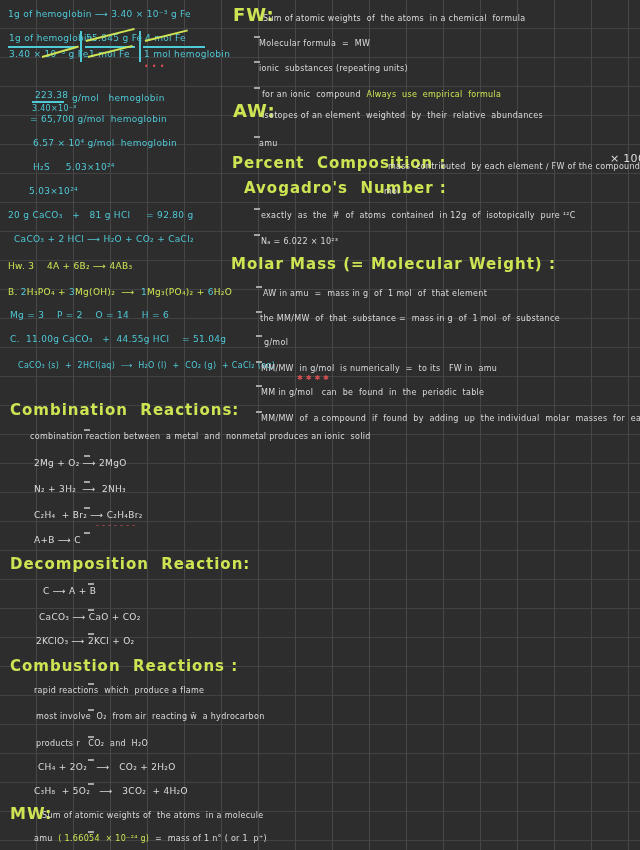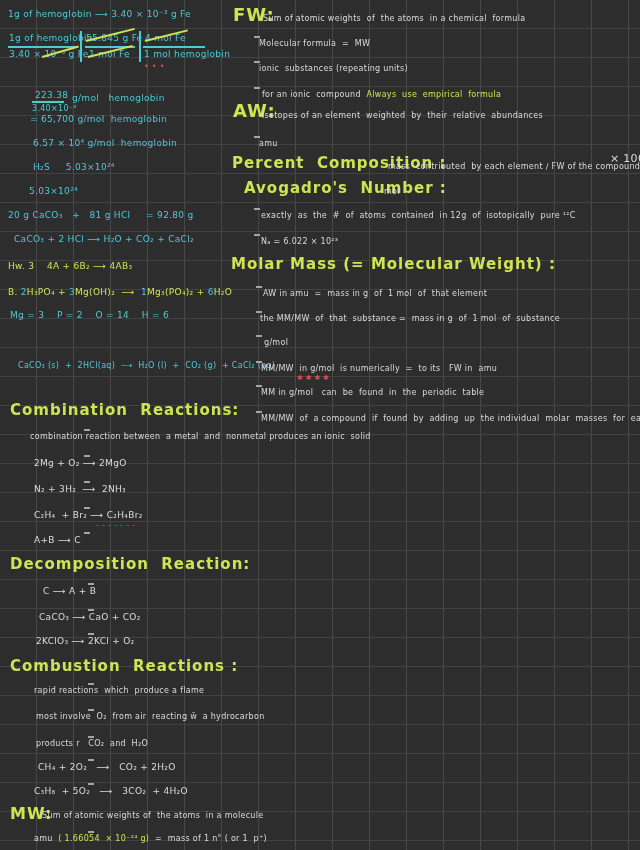--- a/index.html
+++ b/index.html
@@ -42,20 +42,21 @@
     <div class="ln" style="left: 72px; top: 93px; font-size: 9px;"><span style="color: rgb(79, 201, 214);">g/mol   hemoglobin</span></div>
     <div class="ln" style="left: 30px; top: 114px; font-size: 9px;"><span style="color: rgb(79, 201, 214);">= 65,700 g/mol  hemoglobin</span></div>
     <div class="ln" style="left: 33px; top: 138px; font-size: 9px;"><span style="color: rgb(79, 201, 214);">6.57 × 10⁴ g/mol  hemoglobin</span></div>
     <div class="ln" style="left: 33px; top: 162px; font-size: 9px;"><span style="color: rgb(79, 201, 214);">H₂S     5.03×10²⁴</span></div>
     <div class="ln" style="left: 29px; top: 186px; font-size: 9px;"><span style="color: rgb(79, 201, 214); text-align: center;">5.03×10²⁴</span></div>
     <div class="ln" style="left: 8px; top: 210px; font-size: 9px;"><span style="color: rgb(79, 201, 214);">20 g CaCO₃   +   81 g HCl     = 92.80 g</span></div>
     <div class="ln" style="left: 14px; top: 234px; font-size: 9px;"><span style="color: rgb(79, 201, 214);">CaCO₃ + 2 HCl ⟶ H₂O + CO₂ + CaCl₂</span></div>
     <div class="ln" style="left: 8px; top: 261px; font-size: 9px;"><span style="color: rgb(207, 228, 83);">Hw. 3    4A + 6B₂ ⟶ 4AB₃</span></div>
     <div class="ln" style="left: 8px; top: 287px; font-size: 9px;"><span style="color: rgb(207, 228, 83);">B. </span><span style="color: rgb(79, 201, 214);">2</span><span style="color: rgb(207, 228, 83);">H₃PO₄ + </span><span style="color: rgb(79, 201, 214);">3</span><span style="color: rgb(207, 228, 83);">Mg(OH)₂  ⟶  </span><span style="color: rgb(79, 201, 214);">1</span><span style="color: rgb(207, 228, 83);">Mg₃(PO₄)₂ + </span><span style="color: rgb(79, 201, 214);">6</span><span style="color: rgb(207, 228, 83);">H₂O</span></div>
     <div class="ln" style="left: 10px; top: 310px; font-size: 9px;"><span style="color: rgb(79, 201, 214);">Mg = 3    P = 2    O = 14    H = 6</span></div>
+    <div class="ln" style="left: 10px; top: 334px; font-size: 9px;"><span style="color: rgb(79, 201, 214);">C.  11.00g CaCO₃   +  44.55g HCl    = 51.04g</span></div>
     <div class="ln" style="left: 18px; top: 361px; font-size: 8px;"><span style="color: rgb(79, 201, 214);">CaCO₃ (s)  +  2HCl(aq)  ⟶  H₂O (l)  +  CO₂ (g)  + CaCl₂ (aq)</span></div>
     <div class="ln" style="left: 30px; top: 432px; font-size: 8px;"><span style="color: rgb(220, 220, 220);">combination reaction between  a metal  and  nonmetal produces an ionic  solid</span></div>
     <div class="ln head" style="left: 10px; top: 402px; font-size: 15px;"><span style="color: rgb(207, 228, 83);">Combination  Reactions:</span></div>
     <div class="ln" style="left: 34px; top: 458px; font-size: 9px;"><span style="color: rgb(220, 220, 220);">2Mg + O₂ ⟶ 2MgO</span></div>
     <div class="ln" style="left: 34px; top: 484px; font-size: 9px;"><span style="color: rgb(220, 220, 220);">N₂ + 3H₂  ⟶  2NH₃</span></div>
     <div class="ln" style="left: 34px; top: 510px; font-size: 9px;"><span style="color: rgb(220, 220, 220);">C₂H₄  + Br₂ ⟶ C₂H₄Br₂</span></div>
     <div class="ln" style="left: 96px; top: 521px; font-size: 8px;"><span style="color: rgb(216, 80, 80);">- - - - - - -</span></div>
     <div class="ln" style="left: 34px; top: 535px; font-size: 9px; text-align: right;"><span style="color: rgb(220, 220, 220);">A+B ⟶ C</span></div>
     <div class="ln head" style="left: 10px; top: 556px; font-size: 15px;"><span style="color: rgb(207, 228, 83);">Decomposition  Reaction:</span></div>
     <div class="ln" style="left: 43px; top: 586px; font-size: 9px;"><span style="color: rgb(220, 220, 220);">C ⟶ A + B</span></div>

